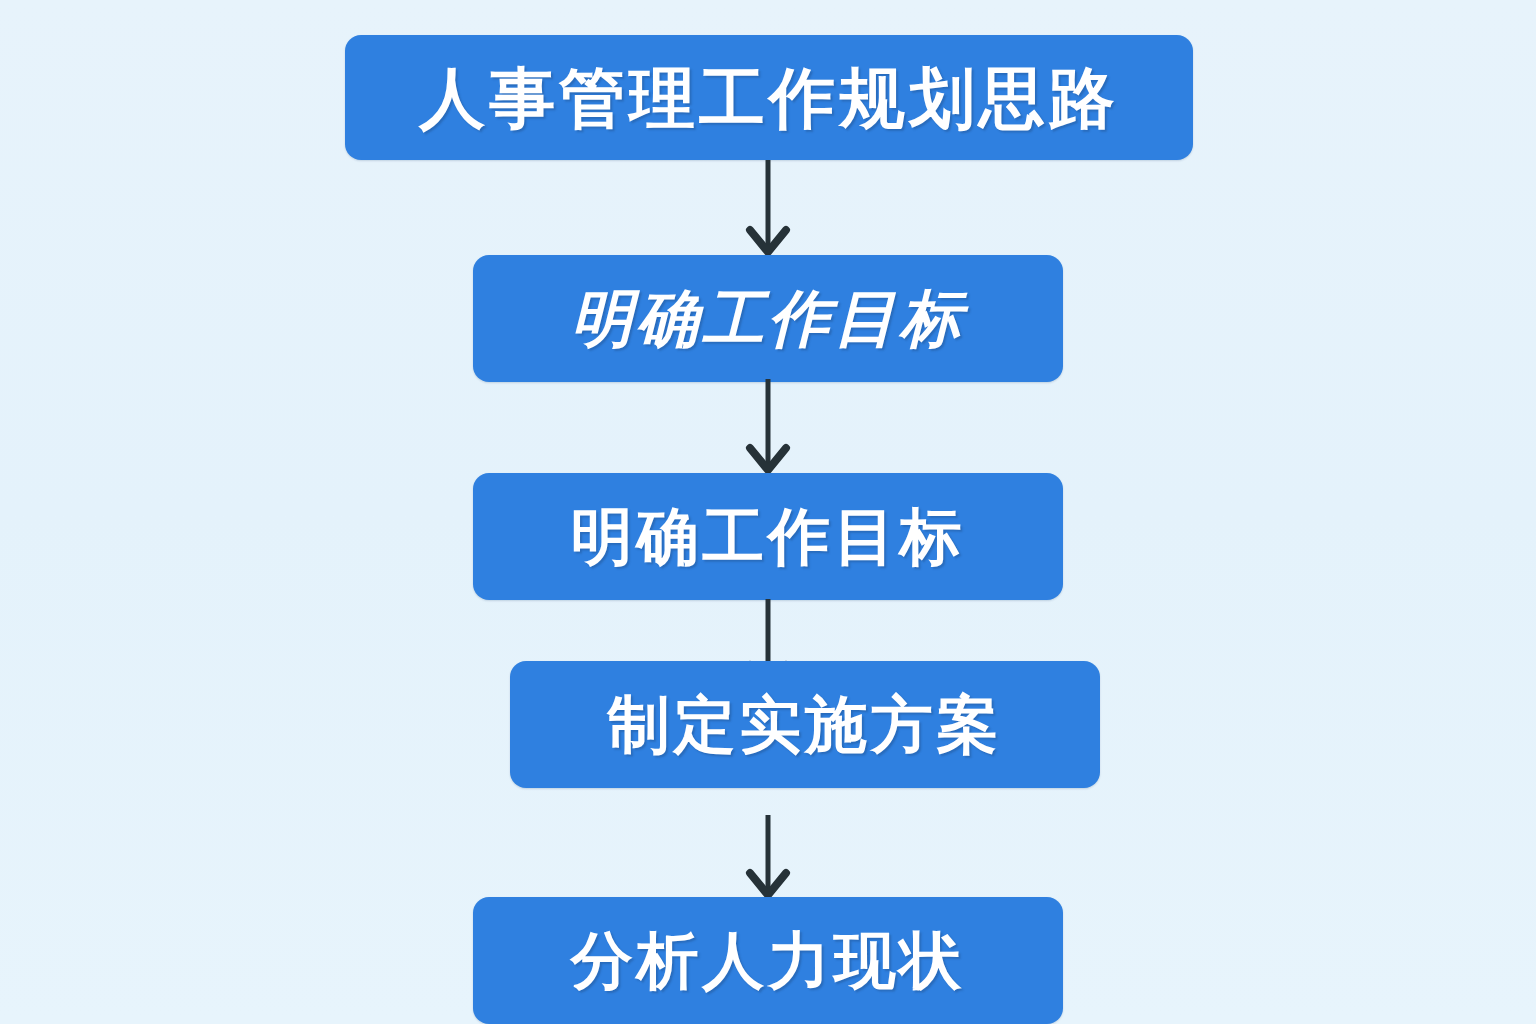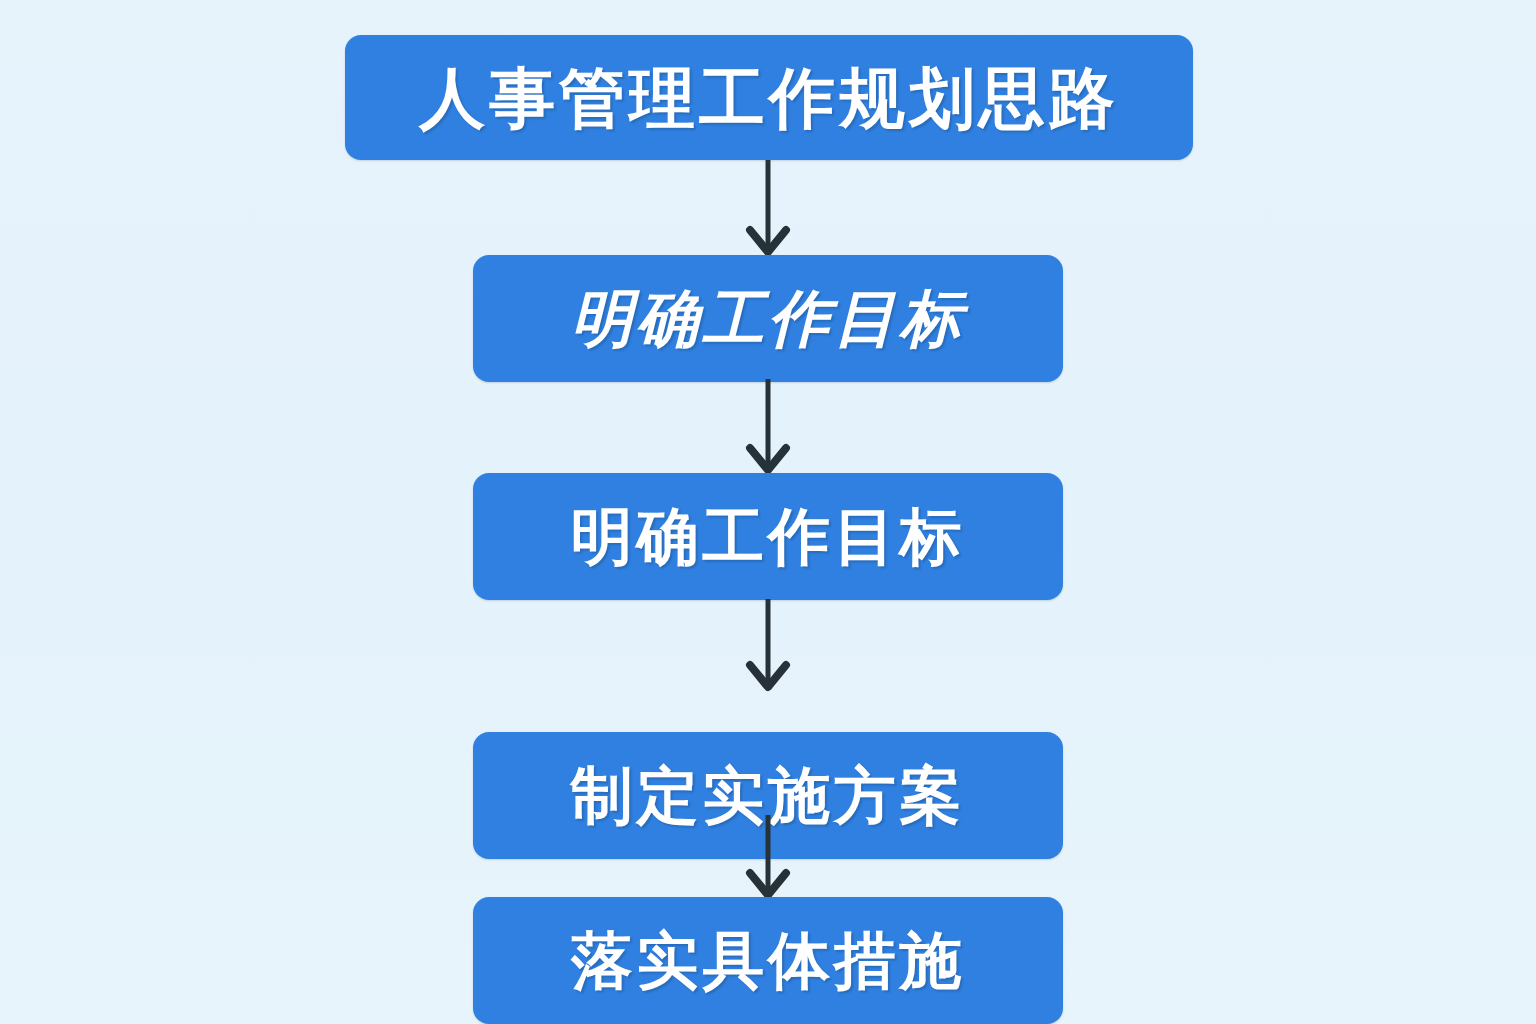--- a/index.html
+++ b/index.html
@@ -52,21 +52,21 @@
 
   .node-step {
     left: 473px;
     width: 590px;
     height: 127px;
   }
   .node-step .node-label { font-size: 62px; }
 
   .node-step-1 { top: 255px; font-style: italic; }
   .node-step-2 { top: 473px; }
-  .node-step-3 { top: 732px; }
+  .node-step-3 { top: 661px; margin-left: 37px; }
   .node-step-4 { top: 897px; }
 
   
   .connector {
     position: absolute;
     left: 737px;
     width: 62px;
     overflow: visible;
   }
   .connector-1 { top: 160px;  height: 98px; }
@@ -119,16 +119,16 @@
   </div>
 
   <div class="connector connector-4">
     <svg viewBox="0 0 62 85" preserveAspectRatio="none">
       <line x1="31" y1="0" x2="31" y2="76" stroke="#263238" stroke-width="5"></line>
       <path d="M 13 58 L 31 80 L 49 58" fill="none" stroke="#263238" stroke-width="8" stroke-linecap="round" stroke-linejoin="round"></path>
     </svg>
   </div>
 
   <div class="node node-step node-step-4">
-    <span class="node-label">落实具体措施</span>
+    <span class="node-label">分析人力现状</span>
   </div>
 
 </div>
 
 </body></html>

